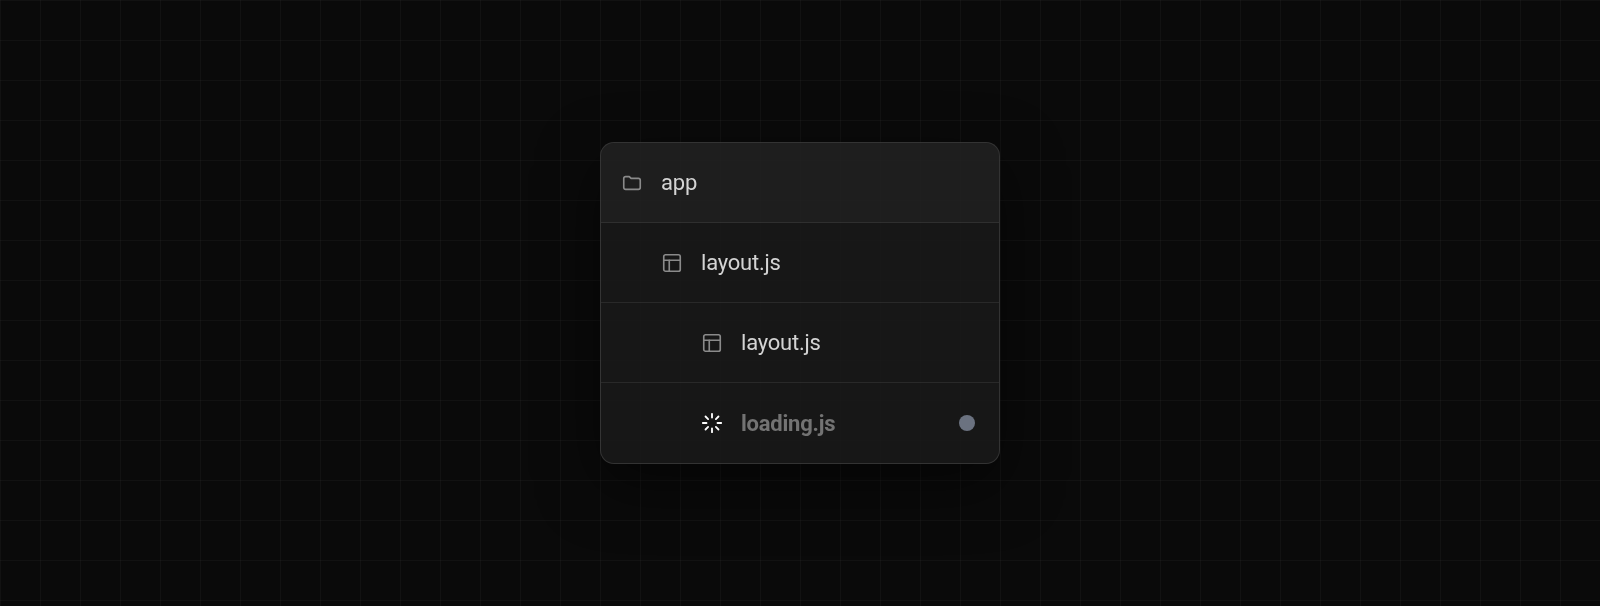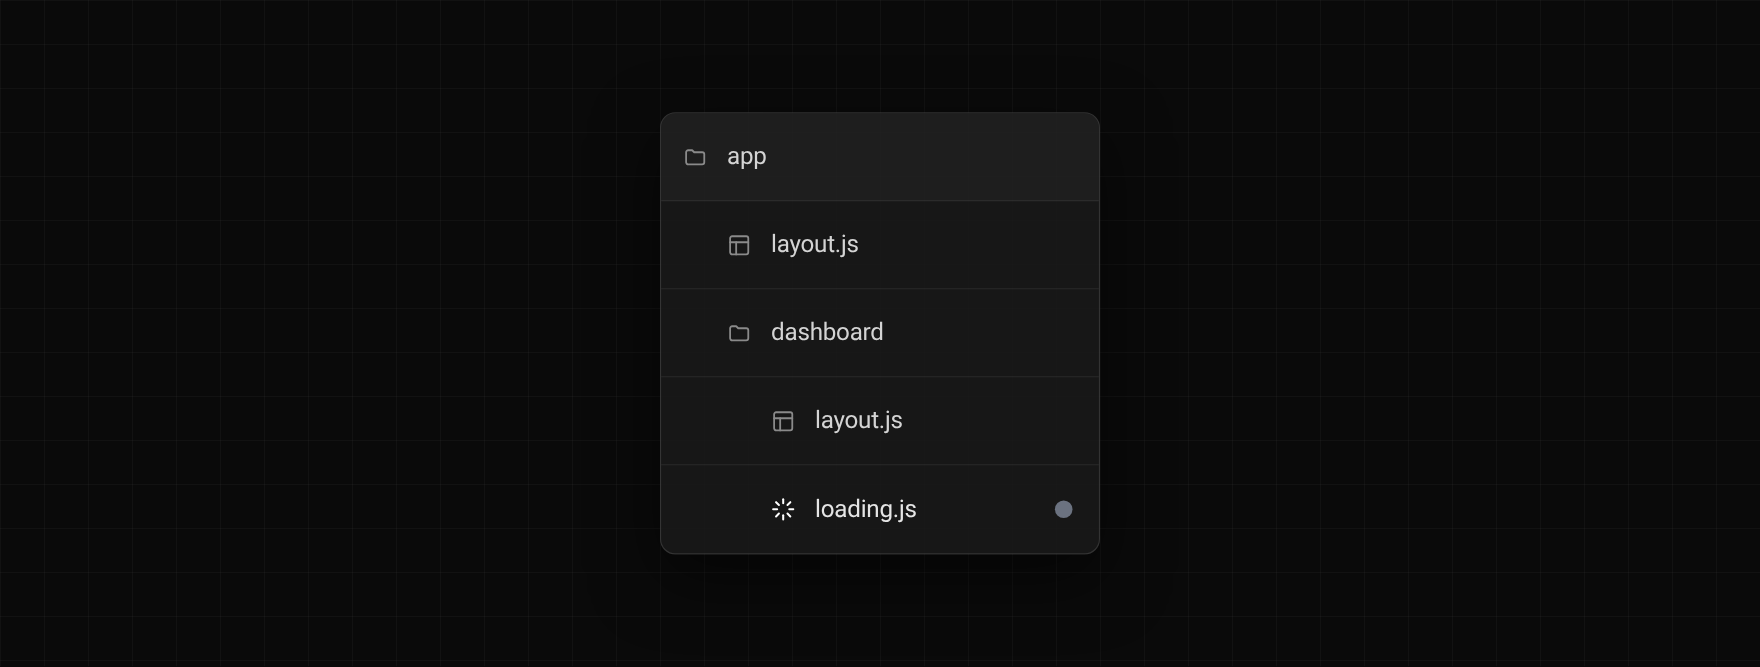--- a/index.html
+++ b/index.html
@@ -68,22 +68,22 @@
       flex-shrink: 0;
       color: #8a8a8a;
     }
     
     .tree-item .label {
       color: #d4d4d4;
       letter-spacing: -0.01em;
     }
     
     .tree-item.highlighted .label {
-      font-weight: 400;
-      color: #e5e5e5;
+      font-weight: 700;
+      color: #737373;
     }
     
     .tree-item.highlighted .icon {
       color: #ffffff;
     }
     
     .indent-1 {
       padding-left: 60px;
     }
     
@@ -126,28 +126,20 @@
     <span class="icon">
       <svg viewBox="0 0 24 24" fill="none" stroke="currentColor" stroke-width="1.8" stroke-linecap="round" stroke-linejoin="round">
         <rect x="3" y="3" width="18" height="18" rx="2"></rect>
         <line x1="3" y1="9" x2="21" y2="9"></line>
         <line x1="9" y1="9" x2="9" y2="21"></line>
       </svg>
     </span>
     <span class="label">layout.js</span>
   </div>
 
-  <div class="tree-item indent-1">
-    <span class="icon">
-      <svg viewBox="0 0 24 24" fill="none" stroke="currentColor" stroke-width="1.8" stroke-linecap="round" stroke-linejoin="round">
-        <path d="M3 7a2 2 0 0 1 2-2h4l2 2h8a2 2 0 0 1 2 2v8a2 2 0 0 1-2 2H5a2 2 0 0 1-2-2V7z"></path>
-      </svg>
-    </span>
-    <span class="label">dashboard</span>
-  </div>
 
   <div class="tree-item indent-2">
     <span class="icon">
       <svg viewBox="0 0 24 24" fill="none" stroke="currentColor" stroke-width="1.8" stroke-linecap="round" stroke-linejoin="round">
         <rect x="3" y="3" width="18" height="18" rx="2"></rect>
         <line x1="3" y1="9" x2="21" y2="9"></line>
         <line x1="9" y1="9" x2="9" y2="21"></line>
       </svg>
     </span>
     <span class="label">layout.js</span>

